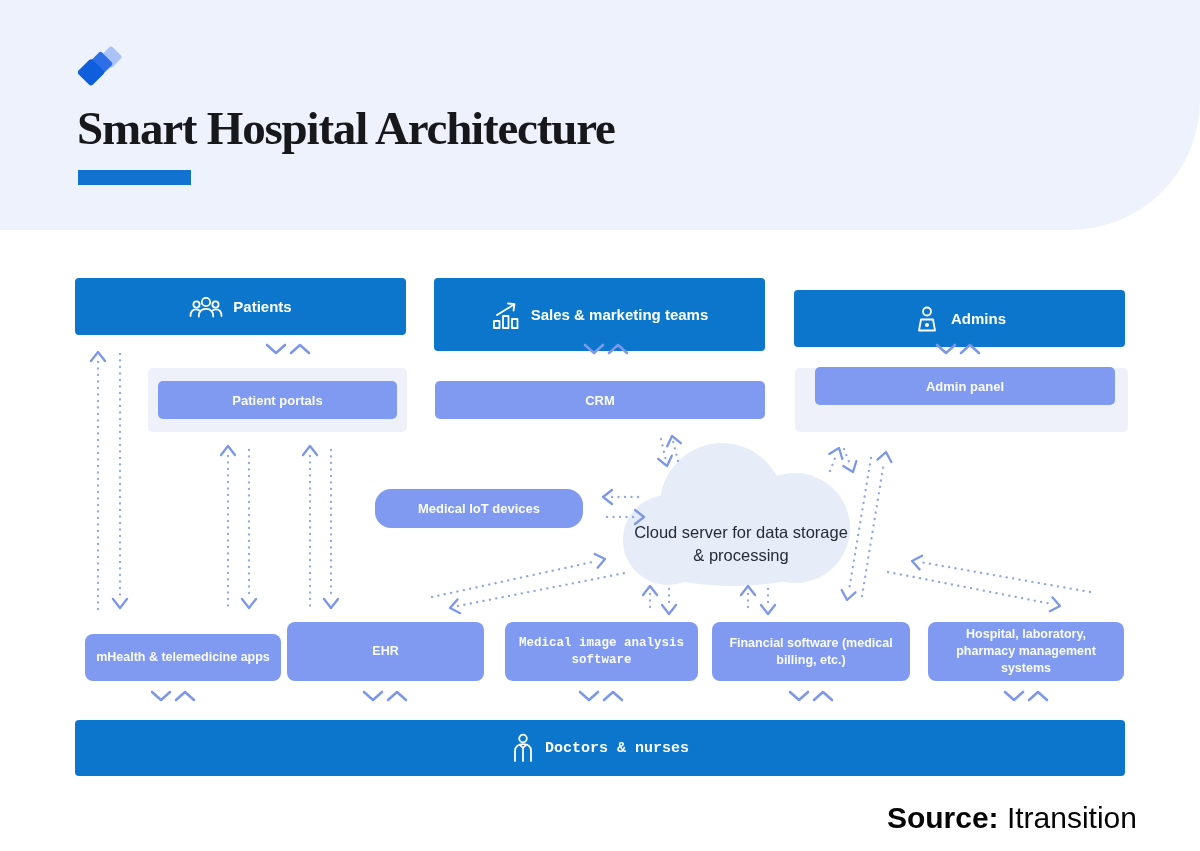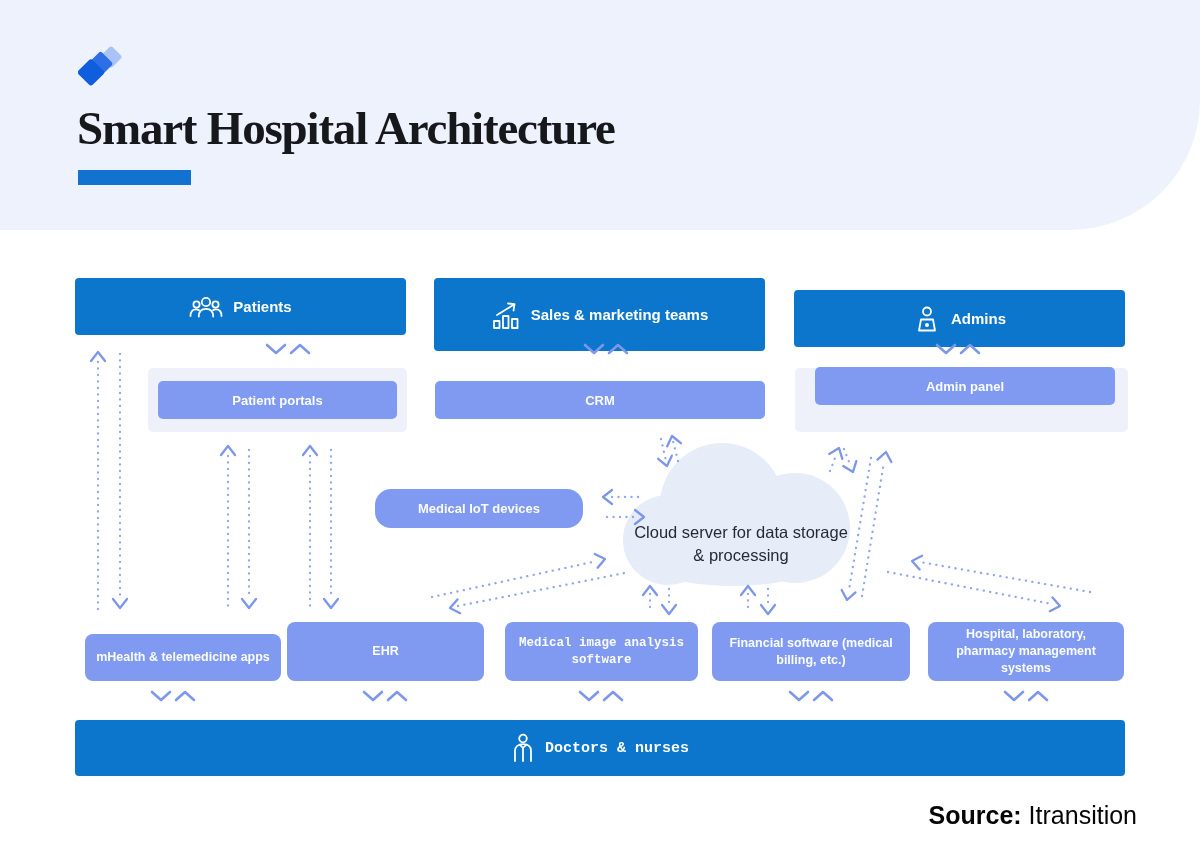--- a/index.html
+++ b/index.html
@@ -21,21 +21,21 @@
   .dark{background:#0b76cc;border-radius:4px;font-size:15px;gap:10px;}
   .lite{background:#7f9af0;border-radius:5px;font-size:13px;color:rgba(255,255,255,0.97);}
   .panel{background:#eef1fa;border-radius:5px;z-index:1;}
   .bottom{border-radius:8px;font-size:12.5px;line-height:1.35;padding:0 8px;box-sizing:border-box;}
   
   #cloud-label{left:634px;top:508px;width:214px;text-align:center;font-size:16.5px;
                color:#252b36;line-height:1.42;z-index:3;margin-top:13px;}
   
   .chev{z-index:2;}
   
-  #source{right:63px;top:801px;font-size:25px;color:#050505;z-index:2;}
+  #source{right:63px;top:801px;font-size:30px;color:#050505;z-index:2;}
   #source b{font-weight:bold;}
   
   #arrows{left:0;top:0;z-index:1;pointer-events:none;}
   .dot{stroke:#8fa5ec;stroke-width:2.3;stroke-dasharray:0.1 6.4;stroke-linecap:round;}
   .head{stroke:#7c97e9;stroke-width:2.3;fill:none;stroke-linecap:round;stroke-linejoin:round;}
   .cpair{stroke:#7d98ea;stroke-width:2.6;fill:none;stroke-linecap:round;stroke-linejoin:round;}
   .wicon{stroke:#ffffff;stroke-width:1.8;fill:none;stroke-linecap:round;stroke-linejoin:round;}
 </style>
 </head>
 <body>

